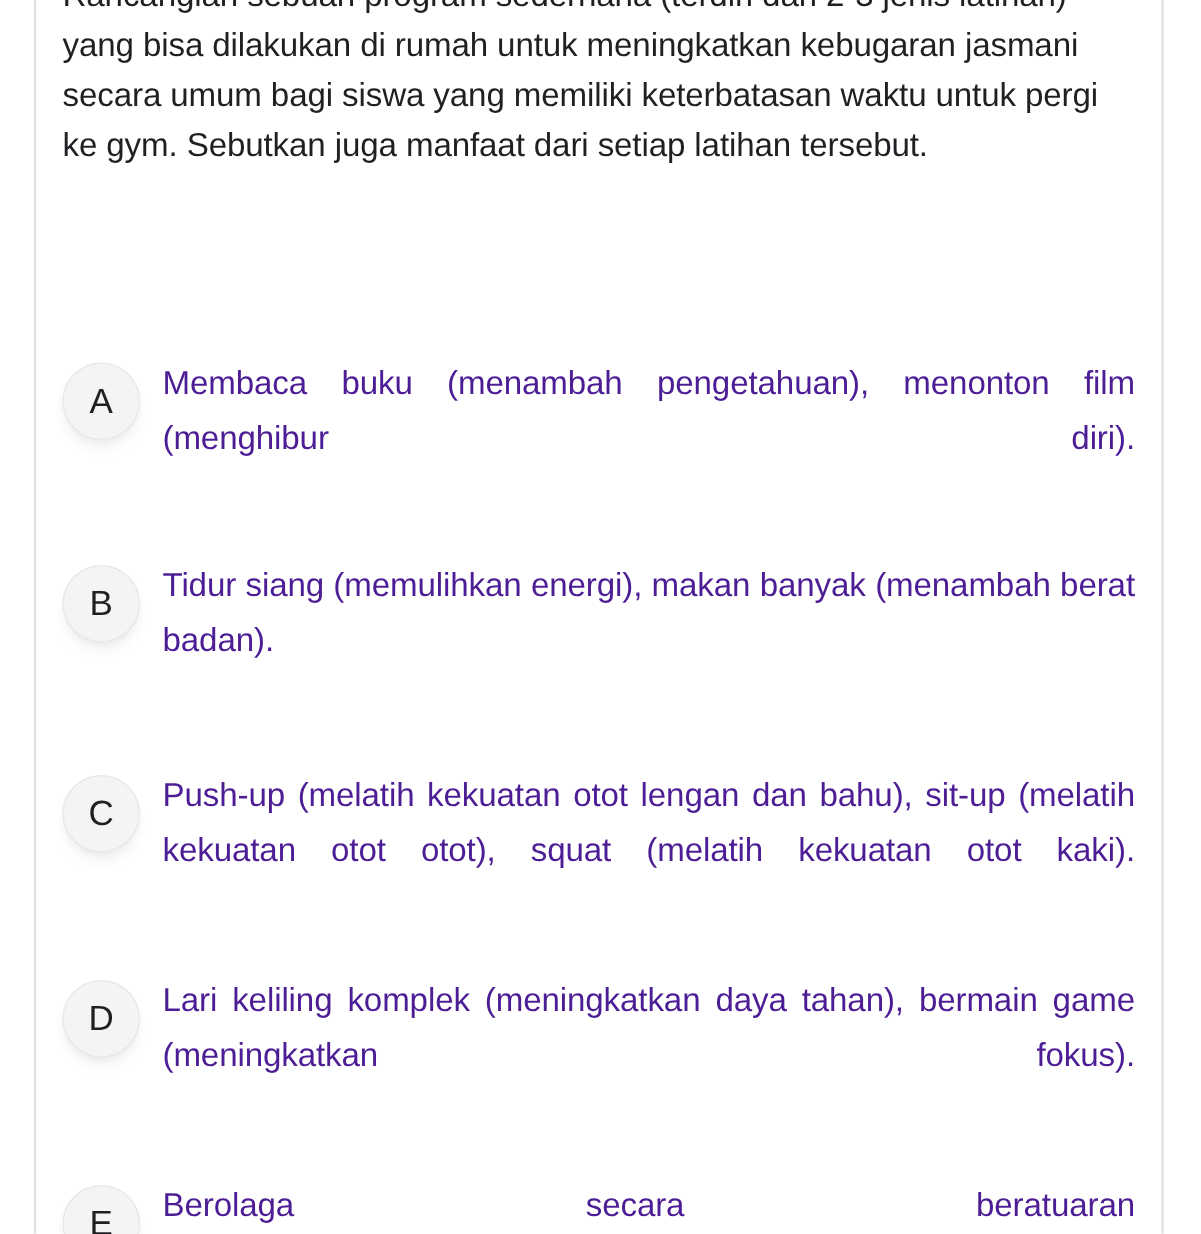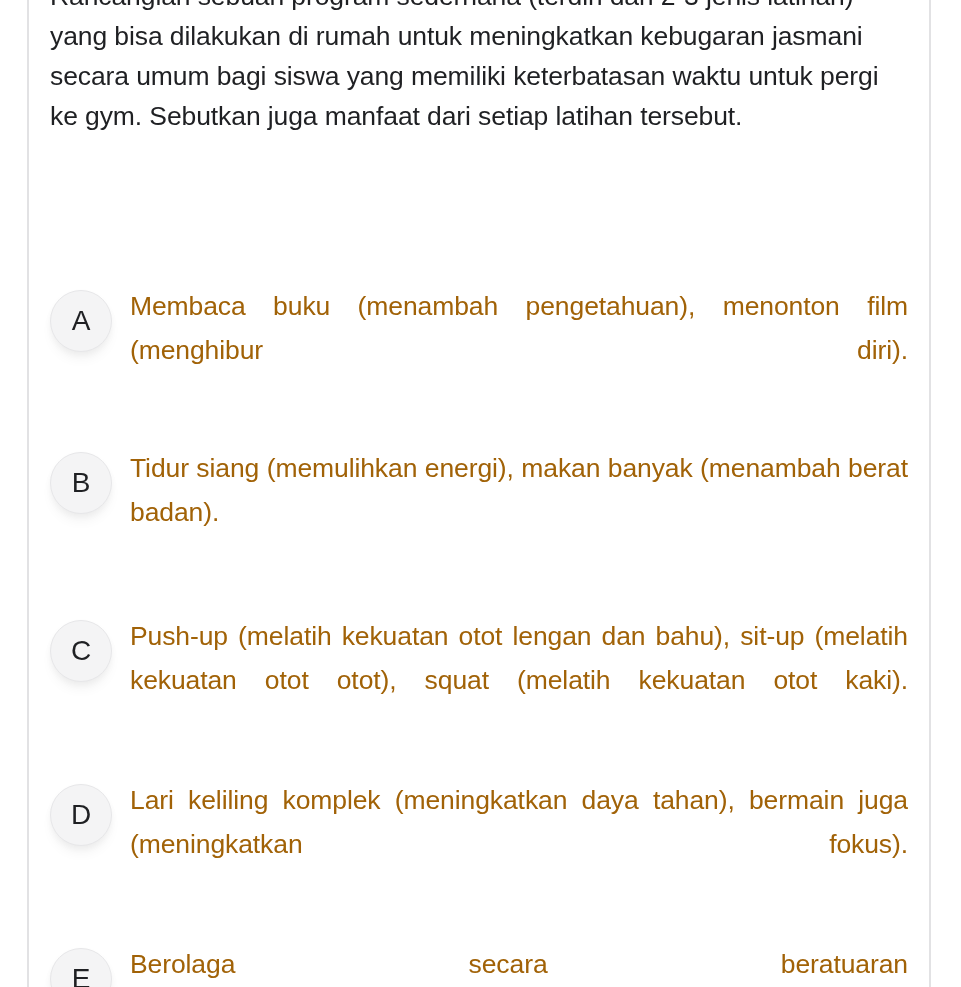--- a/index.html
+++ b/index.html
@@ -83,21 +83,21 @@
     line-height: 1;
     margin-top: 8px;
     margin-right: 18px;
     user-select: none;
   }
 
   .option-text {
     flex: 1 1 auto;
     font-size: 26.5px;
     line-height: 44px;
-    color: #a16207;
+    color: #4c1d95;
     letter-spacing: -0.1px;
     text-align: justify;
     text-justify: inter-word;
     padding-top: 2px;
   }
   
   .option-text::after {
     content: "";
     display: inline-block;
     width: 100%;
@@ -130,21 +130,21 @@
         <div class="option-text">Tidur siang (memulihkan energi), makan banyak (menambah berat badan).</div>
       </div>
 
       <div class="option-row" data-opt="C">
         <div class="option-badge">C</div>
         <div class="option-text">Push-up (melatih kekuatan otot lengan dan bahu), sit-up (melatih kekuatan otot otot), squat (melatih kekuatan otot kaki).</div>
       </div>
 
       <div class="option-row" data-opt="D">
         <div class="option-badge">D</div>
-        <div class="option-text">Lari keliling komplek (meningkatkan daya tahan), bermain juga (meningkatkan fokus).</div>
+        <div class="option-text">Lari keliling komplek (meningkatkan daya tahan), bermain game (meningkatkan fokus).</div>
       </div>
 
       <div class="option-row" data-opt="E">
         <div class="option-badge">E</div>
         <div class="option-text">Berolaga secara beratuaran</div>
       </div>
 
     </div>
   </div>
 </div>

